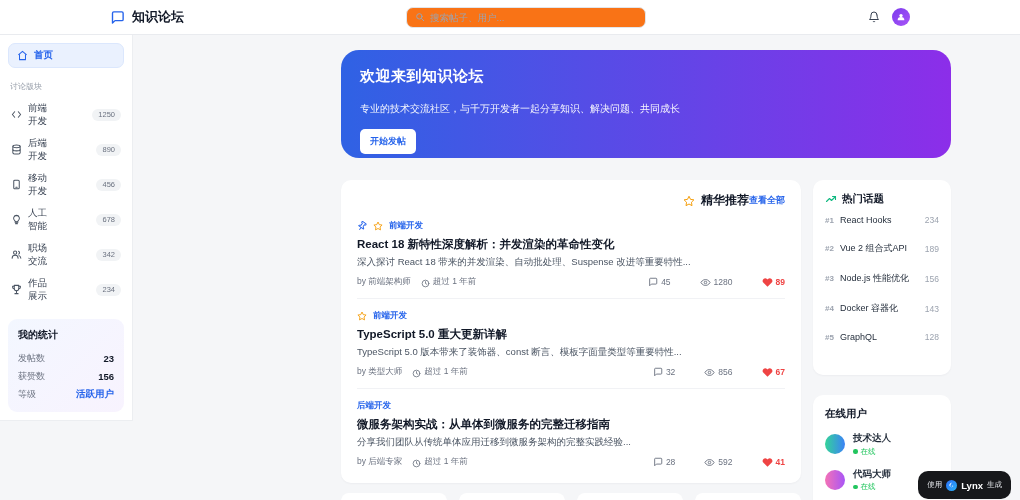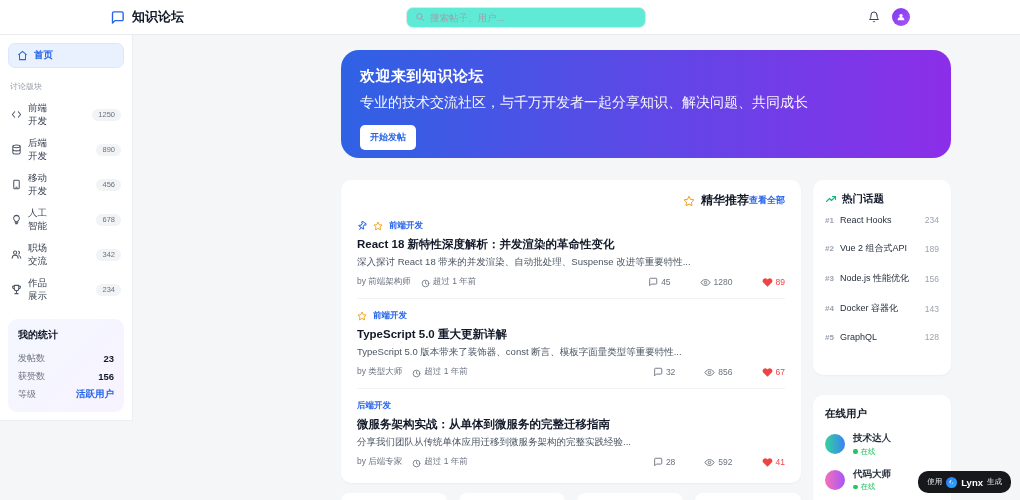--- a/index.html
+++ b/index.html
@@ -17,21 +17,21 @@
   }
   .header-inner {
     width:800px; height:100%; margin:0 auto;
     display:flex; align-items:center;
   }
   .brand { display:flex; align-items:center; gap:7px; }
   .brand-title { font-size:13px; font-weight:bold; color:#111827; }
   .search-wrap { flex:1; display:flex; justify-content:center; }
   .search-box {
     width:240px; height:21px; border:1px solid #e2e5ea; border-radius:7px;
-    display:flex; align-items:center; gap:5px; padding:0 8px; background:#5eead4;
+    display:flex; align-items:center; gap:5px; padding:0 8px; background:#f97316;
   }
   .search-box input {
     border:none; outline:none; flex:1; font-size:9.5px; color:#374151;
     font-family:inherit; background:transparent;
   }
   .search-box input::placeholder { color:#9ca3af; }
   .header-right { display:flex; align-items:center; gap:12px; }
   .avatar {
     width:18px; height:18px; border-radius:50%;
     background:linear-gradient(135deg,#7c3aed,#a855f7);
@@ -69,21 +69,21 @@
   .stat-value { font-size:9.5px; font-weight:bold; color:#111827; }
   .stat-value.accent { color:#2563eb; }
 
   
   .hero {
     position:absolute; left:341px; top:50px; width:610px; height:108px;
     border-radius:18px; padding:17px 19px; color:#fff;
     background:linear-gradient(90deg,#2f62e4 0%,#8c2ee9 100%);
   }
   .hero-title { font-size:15px; font-weight:bold; letter-spacing:.5px; }
-  .hero-sub { font-size:14px; margin-top:8px; opacity:.95; }
+  .hero-sub { font-size:10px; margin-top:16px; opacity:.95; }
   .hero-btn {
     margin-top:13px; display:inline-block; background:#fff; color:#2563eb;
     font-size:9px; font-weight:bold; padding:6px 10px; border-radius:5px;
     border:none; cursor:pointer; font-family:inherit;
   }
 
   
   .posts-card {
     position:absolute; left:341px; top:180px; width:460px; height:303px;
     background:#fff; border-radius:10px; padding:12px 16px 8px 16px;
@@ -97,21 +97,21 @@
   .post + .post { border-top:1px solid #f1f2f5; }
   .post-tags { display:flex; align-items:center; gap:6px; }
   .post-tag { font-size:8.5px; font-weight:bold; color:#2563eb; }
   .post-title { font-size:11.5px; font-weight:bold; color:#111827; margin:5px 0 4px 0; }
   .post-excerpt { font-size:9.5px; color:#4b5563; }
   .post-meta { display:flex; align-items:center; justify-content:space-between; margin-top:7px; }
   .post-meta-left { display:flex; align-items:center; gap:10px; font-size:8.5px; color:#6b7280; }
   .time-chip { display:flex; align-items:flex-end; gap:3px; }
   .post-meta-right { display:flex; align-items:center; gap:29px; }
   .count-chip { display:flex; align-items:center; gap:3px; font-size:8.5px; color:#6b7280; }
-  .count-chip.like { color:#ef4444; font-weight:normal; }
+  .count-chip.like { color:#ef4444; font-weight:bold; }
 
   
   .topics-card {
     position:absolute; left:813px; top:180px; width:138px; height:195px;
     background:#fff; border-radius:10px; padding:12px;
     box-shadow:0 1px 2px rgba(16,24,40,.04);
   }
   .card-head { display:flex; align-items:center; gap:5px; }
   .card-title { font-size:10.5px; font-weight:bold; color:#111827; }
   .topic-row { display:flex; align-items:center; gap:6px; padding:9px 0 8px 0; cursor:pointer; }
@@ -133,21 +133,21 @@
 
   
   .bottom-row {
     position:absolute; left:341px; top:493px; width:460px;
     display:flex; gap:12px;
   }
   .partial-card { flex:1; height:30px; background:#fff; border-radius:8px; }
 
   
   .gen-badge {
-    position:absolute; top:471px; right:9px; height:22px;
+    position:absolute; top:471px; right:9px; height:28px;
     background:#17181b; border-radius:10px; color:#fff;
     display:flex; align-items:center; gap:4px; padding:0 9px; cursor:pointer;
   }
   .gen-label { font-size:7.5px; color:#e5e7eb; }
   .gen-logo {
     width:11px; height:11px; border-radius:50%;
     background:linear-gradient(135deg,#2b6df6,#2bb3f6);
     display:flex; align-items:center; justify-content:center;
   }
   .gen-brand { font-size:9.5px; font-weight:bold; }

